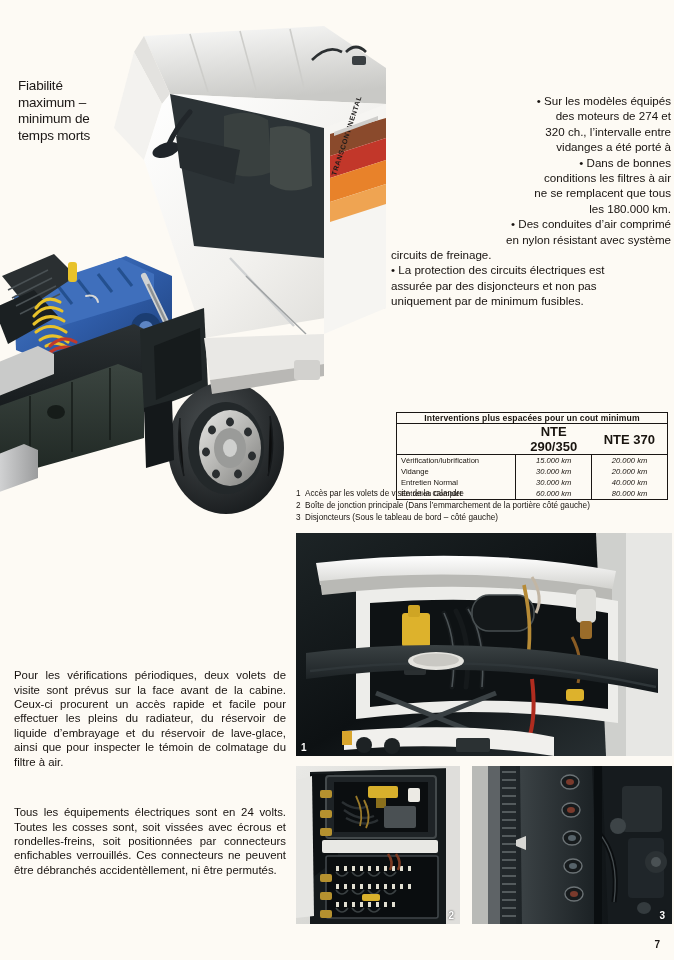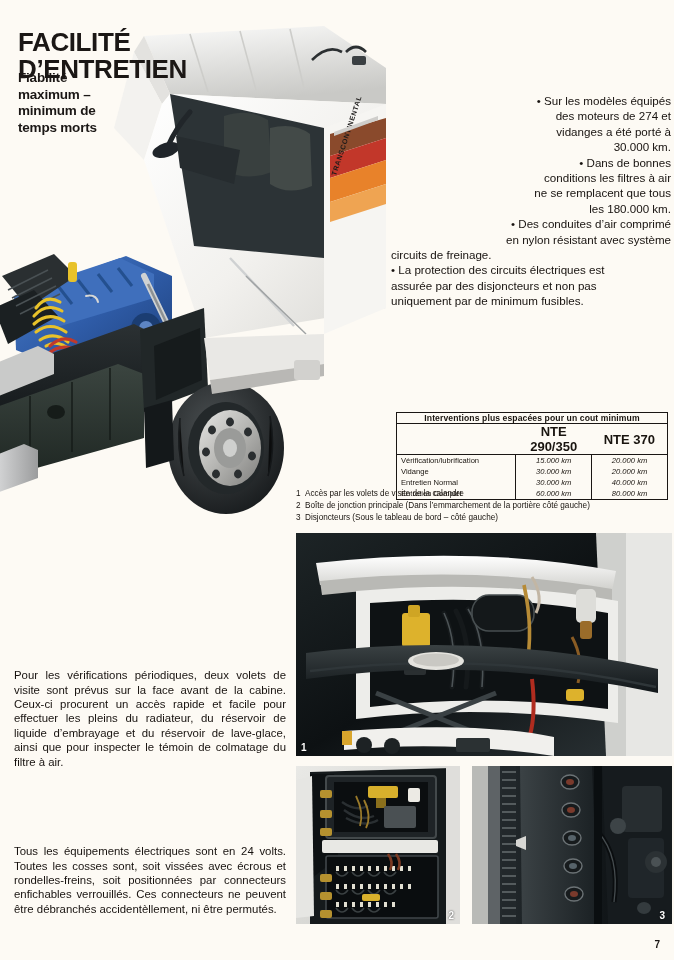--- a/index.html
+++ b/index.html
@@ -14,22 +14,22 @@
   .page{position:absolute;inset:0;overflow:hidden;}
 
   
   .title{
     position:absolute;left:18px;top:12px;width:300px;
     font-weight:bold;font-size:26px;line-height:1.02;
     letter-spacing:-0.4px;color:#1b1715;
   }
   .title .l2{display:block;}
   .subtitle{
-    position:absolute;left:18px;top:70px;width:170px;
-    font-weight:bold;font-size:13.5px;line-height:1.23;
+    position:absolute;left:18px;top:78px;width:170px;
+    font-weight:normal;font-size:13.5px;line-height:1.23;
     letter-spacing:-0.2px;color:#1b1715;
   }
 
   
   .hero{
     position:absolute;left:-6px;top:8px;width:430px;height:520px;
     overflow:hidden;
   }
   .hero svg{display:block;}
 
@@ -72,21 +72,21 @@
   .legend div{white-space:nowrap;}
   .legend .num{display:inline-block;width:9px;}
 
   
   .para{
     position:absolute;left:14px;width:272px;
     font-size:11.4px;line-height:1.26;color:#17120f;
     text-align:justify;
   }
   .para.p1{top:657px;}
-  .para.p2{top:833px;}
+  .para.p2{top:794px;}
 
   
   .photo{position:absolute;overflow:hidden;background:#0c0e0f;}
   .photo svg{display:block;}
   .ph1{left:296px;top:533px;width:376px;height:223px;}
   .ph2{left:296px;top:766px;width:164px;height:158px;}
   .ph3{left:472px;top:766px;width:200px;height:158px;}
   .phnum{
     position:absolute;font-weight:bold;font-size:10px;color:#fff;
     text-shadow:0 0 2px rgba(0,0,0,.85);
@@ -279,38 +279,34 @@
       </g>
 
       <polygon points="150,400 178,392 180,452 152,460" fill="#14181a"></polygon>
 
       <polygon points="210,330 330,326 330,356 216,372" fill="#e9e8e5"></polygon>
       <polygon points="216,372 330,356 330,368 218,386" fill="#b9b8b5"></polygon>
       <rect x="300" y="352" width="26" height="20" rx="3" fill="#d2d1ce"></rect>
     </svg>
   </div>
 
-  <h1 class="title">
-    <span>FACILITÉ</span>
-    <span class="l2">D’ENTRETIEN</span>
-  </h1>
 
   <div class="subtitle">
     <div>Fiabilité</div>
     <div>maximum –</div>
     <div>minimum de</div>
     <div>temps morts</div>
   </div>
 
   <div class="bullets">
     <div>
       <p class="b1">• Sur les modèles équipés</p>
       <p class="b1">des moteurs de 274 et</p>
+      <p class="b1">320 ch., l’intervalle entre</p>
       <p class="b1">vidanges a été porté à</p>
-      <p class="b1">30.000 km.</p>
     </div>
     <div>
       <p class="b1">• Dans de bonnes</p>
       <p class="b1">conditions les filtres à air</p>
       <p class="b1">ne se remplacent que tous</p>
       <p class="b1">les 180.000 km.</p>
     </div>
     <div>
       <p class="b1">• Des conduites d’air comprimé</p>
       <p class="b1">en nylon résistant avec système</p>

